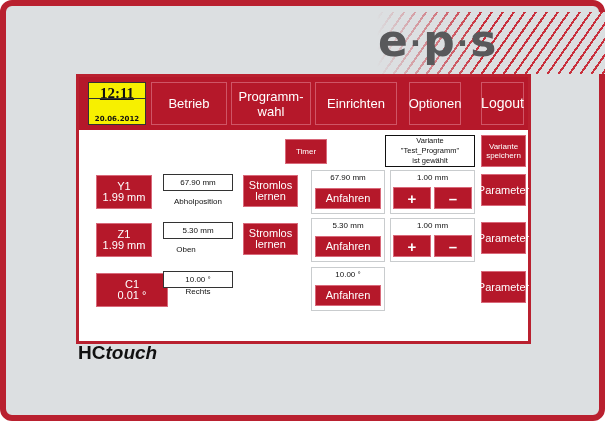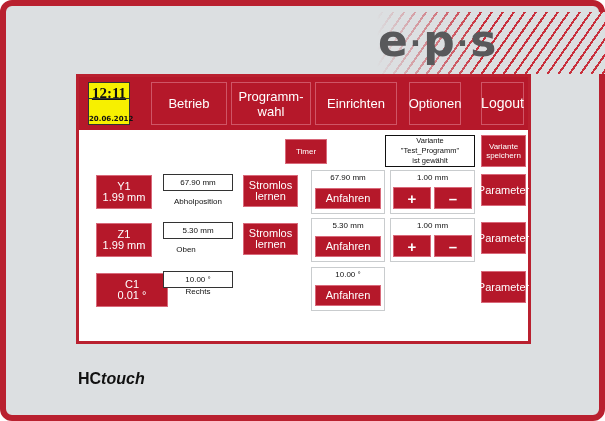--- a/index.html
+++ b/index.html
@@ -70,21 +70,21 @@
   }
   .btn.tab{
     font-size:13px;line-height:15px;
     border:1px solid #cf5566;
     background:#b5182a;
   }
   .btn.small{font-size:8px;line-height:9.5px;}
 
   
   .clock{
-    position:absolute;left:9px;top:5px;width:42px;height:43px;
+    position:absolute;left:9px;top:5px;width:58px;height:43px;
     box-sizing:border-box;
     background:#f7f000;
     border:1px solid #333;
     color:#111;
   }
   .clock .time{
     position:absolute;left:0;top:2px;width:100%;text-align:center;
     font-size:15px;font-weight:bold;
     font-family:"Liberation Serif", serif;
     text-decoration:underline;
@@ -123,22 +123,22 @@
     background:#ffffff;border:1.5px solid #111;
     color:#111;font-size:7.5px;line-height:10px;
     display:flex;flex-direction:column;align-items:center;justify-content:center;
     text-align:center;
   }
 
   .plusminus{font-size:15px;font-weight:bold;line-height:15px;}
 
   
   .brand{
-    position:absolute;left:72px;top:364px;
-    font-size:16px;color:#111;
+    position:absolute;left:72px;top:336px;
+    font-size:19px;color:#111;
     font-family:"Liberation Sans", sans-serif;
     white-space:nowrap;
   }
   .brand .hc{font-weight:bold;}
   .brand .touch{font-weight:bold;font-style:italic;}
 </style>
 </head>
 <body>
 
 <div class="device">

